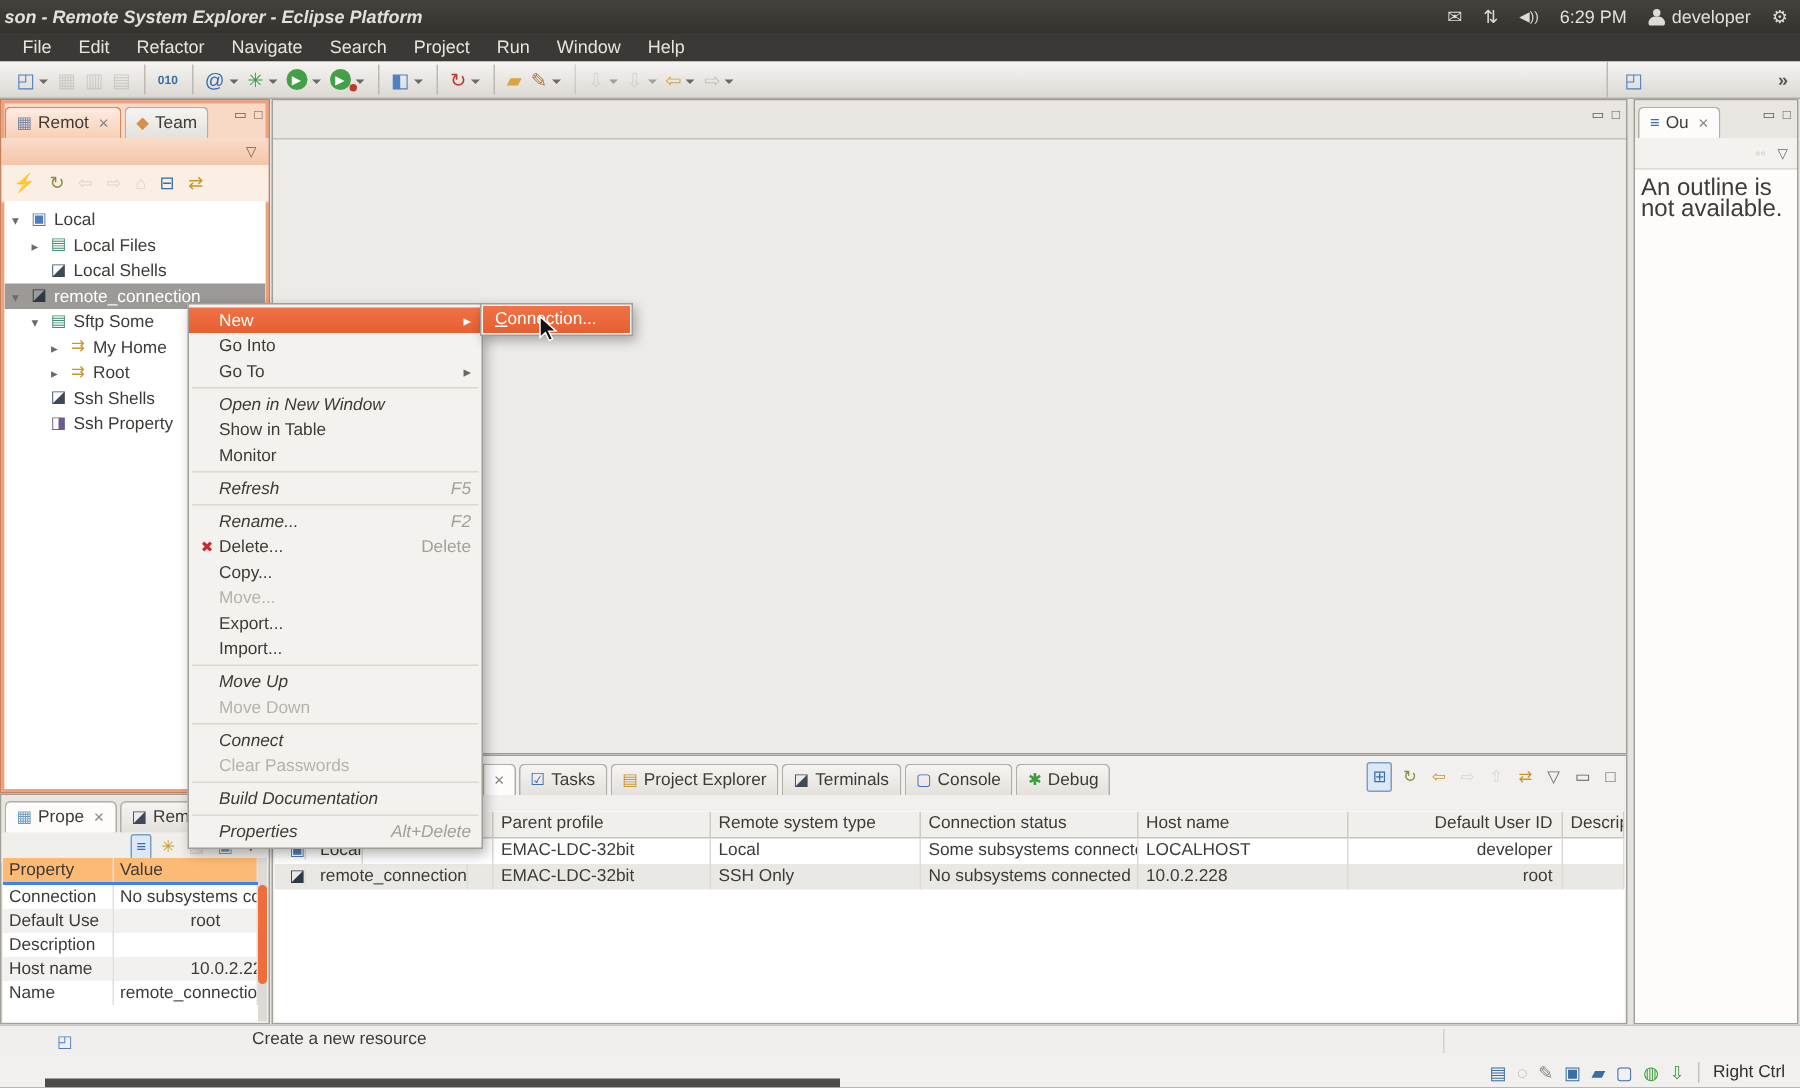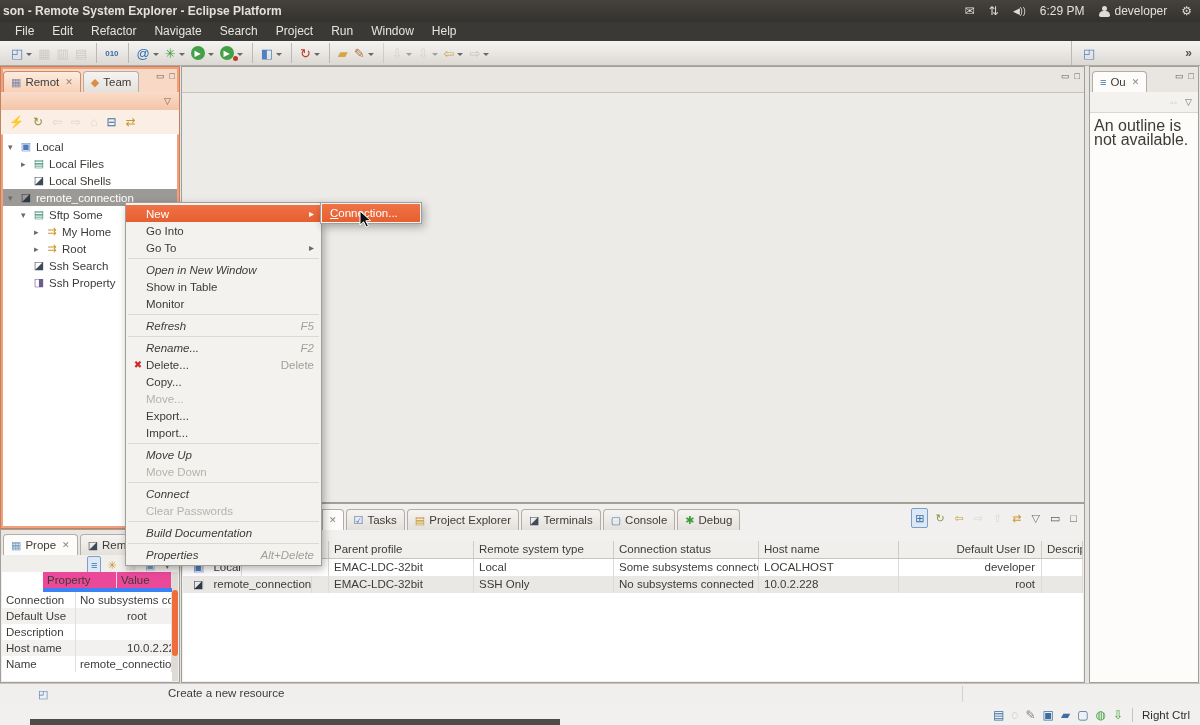--- a/index.html
+++ b/index.html
@@ -2,21 +2,21 @@
 <html><head>
 <meta charset="utf-8">
 <style>
   html,body{margin:0;padding:0;}
   body{font-family:"Liberation Sans",sans-serif;background:#555;}
   #screen{position:relative;width:1200px;height:725px;background:#e6e4e1;overflow:hidden;font-size:11.5px;color:#3e3b37;}
   .abs{position:absolute;}
 
   
   #titlebar{left:0;top:0;width:1200px;height:22px;background:linear-gradient(#45423c,#34322e);color:#e3e0da;display:flex;align-items:center;}
-  #titlebar .wtitle{font-weight:bold;font-size:12px;padding-left:3px;flex:1;white-space:nowrap;}
+  #titlebar .wtitle{font-weight:bold;font-size:12px;padding-left:3px;flex:1;white-space:nowrap;font-style:italic;}
   #tray{display:flex;align-items:center;gap:14px;padding-right:8px;font-size:12px;}
   #tray .tico{font-size:12px;color:#dfdcd6;}
   .person{width:11px;height:11px;position:relative;display:inline-block;}
   .person:before{content:"";position:absolute;left:3px;top:0;width:5px;height:5px;border-radius:50%;background:#dfdcd6;}
   .person:after{content:"";position:absolute;left:0;top:5px;width:11px;height:6px;border-radius:5px 5px 2px 2px;background:#dfdcd6;}
 
   
   #menubar{left:0;top:22px;width:1200px;height:19px;background:#3b3935;display:flex;align-items:center;padding-left:6px;box-sizing:border-box;}
   #menubar .mbi{color:#e8e5df;font-size:12px;padding:0 9px;line-height:19px;}
 
@@ -62,21 +62,21 @@
 
   
   #left-bottom{left:0;top:529px;width:180px;height:154px;}
   #pv-tools{height:20px;display:flex;align-items:center;justify-content:flex-end;gap:3px;padding-right:6px;background:#f1efec;}
   #pv-tools .tbtn{height:16px;}
   #pv-tools .tbtn .g{font-size:11px;}
   .tbtn.pressed{background:#dce8f5;border:1px solid #7ba0c8;border-radius:2px;}
   #pv-table{position:absolute;left:1px;right:7px;top:42px;bottom:1px;background:#fff;overflow:hidden;}
   .pv-row{display:grid;grid-template-columns:74px 1fr;height:16px;line-height:16px;white-space:nowrap;}
   .pv-row span{overflow:hidden;padding-left:4px;border-right:1px solid #e3e0db;}
-  .pv-row.hdr{background:#ec4899;border-bottom:4px solid #3b82f6;color:#3e3b37;margin-left:41px;}
+  .pv-row.hdr{background:#fdba74;border-bottom:2px solid #3b82f6;color:#3e3b37;}
   .pv-row.alt{background:#f2f1ef;gap:47px;}
   #pv-scroll{position:absolute;right:1px;top:42px;width:6px;bottom:1px;background:#dedbd6;}
   #pv-thumb{position:absolute;left:0;top:18px;width:6px;height:66px;background:#ef6d3d;border-radius:3px;}
 
   
   #editor{left:181px;top:66px;width:904px;height:437px;background:#edebe8;}
   #ed-tabs{height:25px;background:#e9e6e2;border-bottom:1px solid #c6c3bd;position:relative;}
 
   
   #bottom-view{left:181px;top:503px;width:904px;height:180px;background:#f2f0ee;}
@@ -351,21 +351,21 @@
 
         <div class="trow" style="padding-left: 31px;">
           <span class="exp">▸</span>
           <span class="g" style="color: rgb(201, 151, 47);">⇉</span>
           <span class="tlabel">Root</span>
         </div>
 
         <div class="trow" style="padding-left: 18px;">
           <span class="exp"></span>
           <span class="g" style="color: rgb(62, 74, 90);">◪</span>
-          <span class="tlabel">Ssh Search</span>
+          <span class="tlabel">Ssh Shells</span>
         </div>
 
         <div class="trow" style="padding-left: 18px;">
           <span class="exp"></span>
           <span class="g" style="color: rgb(107, 91, 142);">◨</span>
           <span class="tlabel">Ssh Property</span>
         </div>
       </div>
   </div>
 

